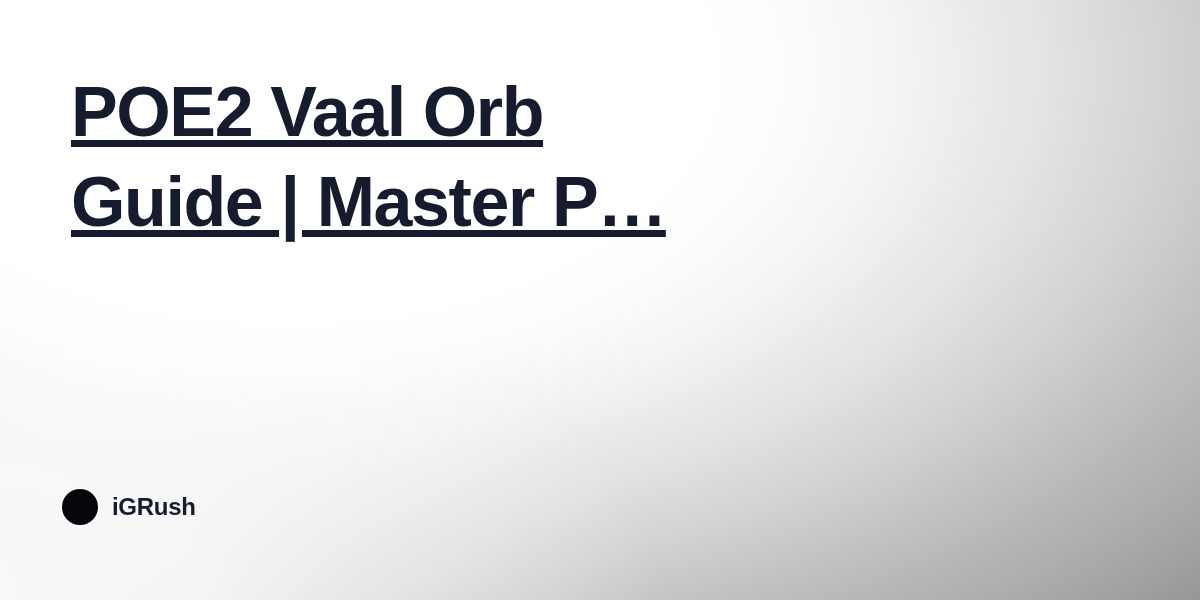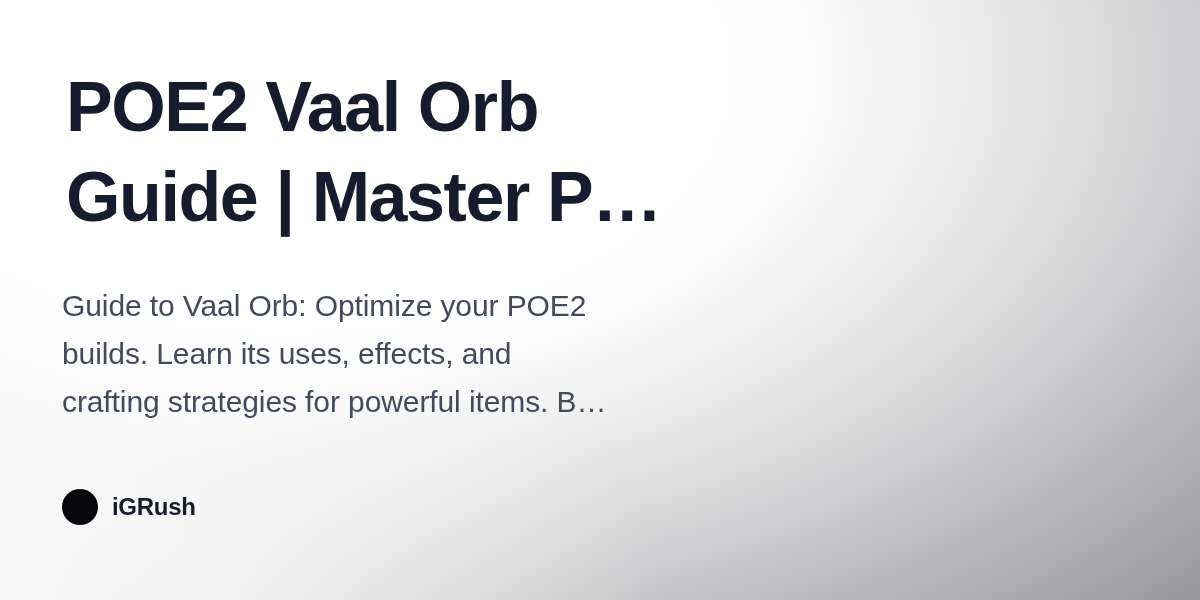--- a/index.html
+++ b/index.html
@@ -64,27 +64,28 @@
     top: 0;
     width: 680px;
     height: 600px;
   }
 
   #card-title {
     position: absolute;
     left: 0;
     top: 58px;
     width: 672px;
-    margin: 4px;
+    margin: 9px;
     font-size: 70px;
     line-height: 90px;
     font-weight: 700;
     letter-spacing: -1.4px;
     color: #161c2d;
     white-space: pre-line;
+    text-decoration: underline;
   }
 
   #card-description {
     position: absolute;
     left: 0;
     top: 282px;
     width: 700px;
     margin: 0;
     font-size: 30px;
     line-height: 48px;
@@ -129,23 +130,20 @@
 <div id="og-card">
 
   <div id="bg-gradient"></div>
   <div id="bg-whitewash"></div>
 
   <div id="content">
 
     <h1 id="card-title">POE2 Vaal Orb
 Guide | Master P…</h1>
 
-    <p id="card-description">Guide to Vaal Orb: Optimize your POE2
-builds. Learn its uses, effects, and
-crafting strategies for powerful items. B…</p>
 
     <div id="brand">
       <span id="brand-logo"></span>
       <span id="brand-name">iGRush</span>
     </div>
 
   </div>
 </div>
 
 </body></html>

